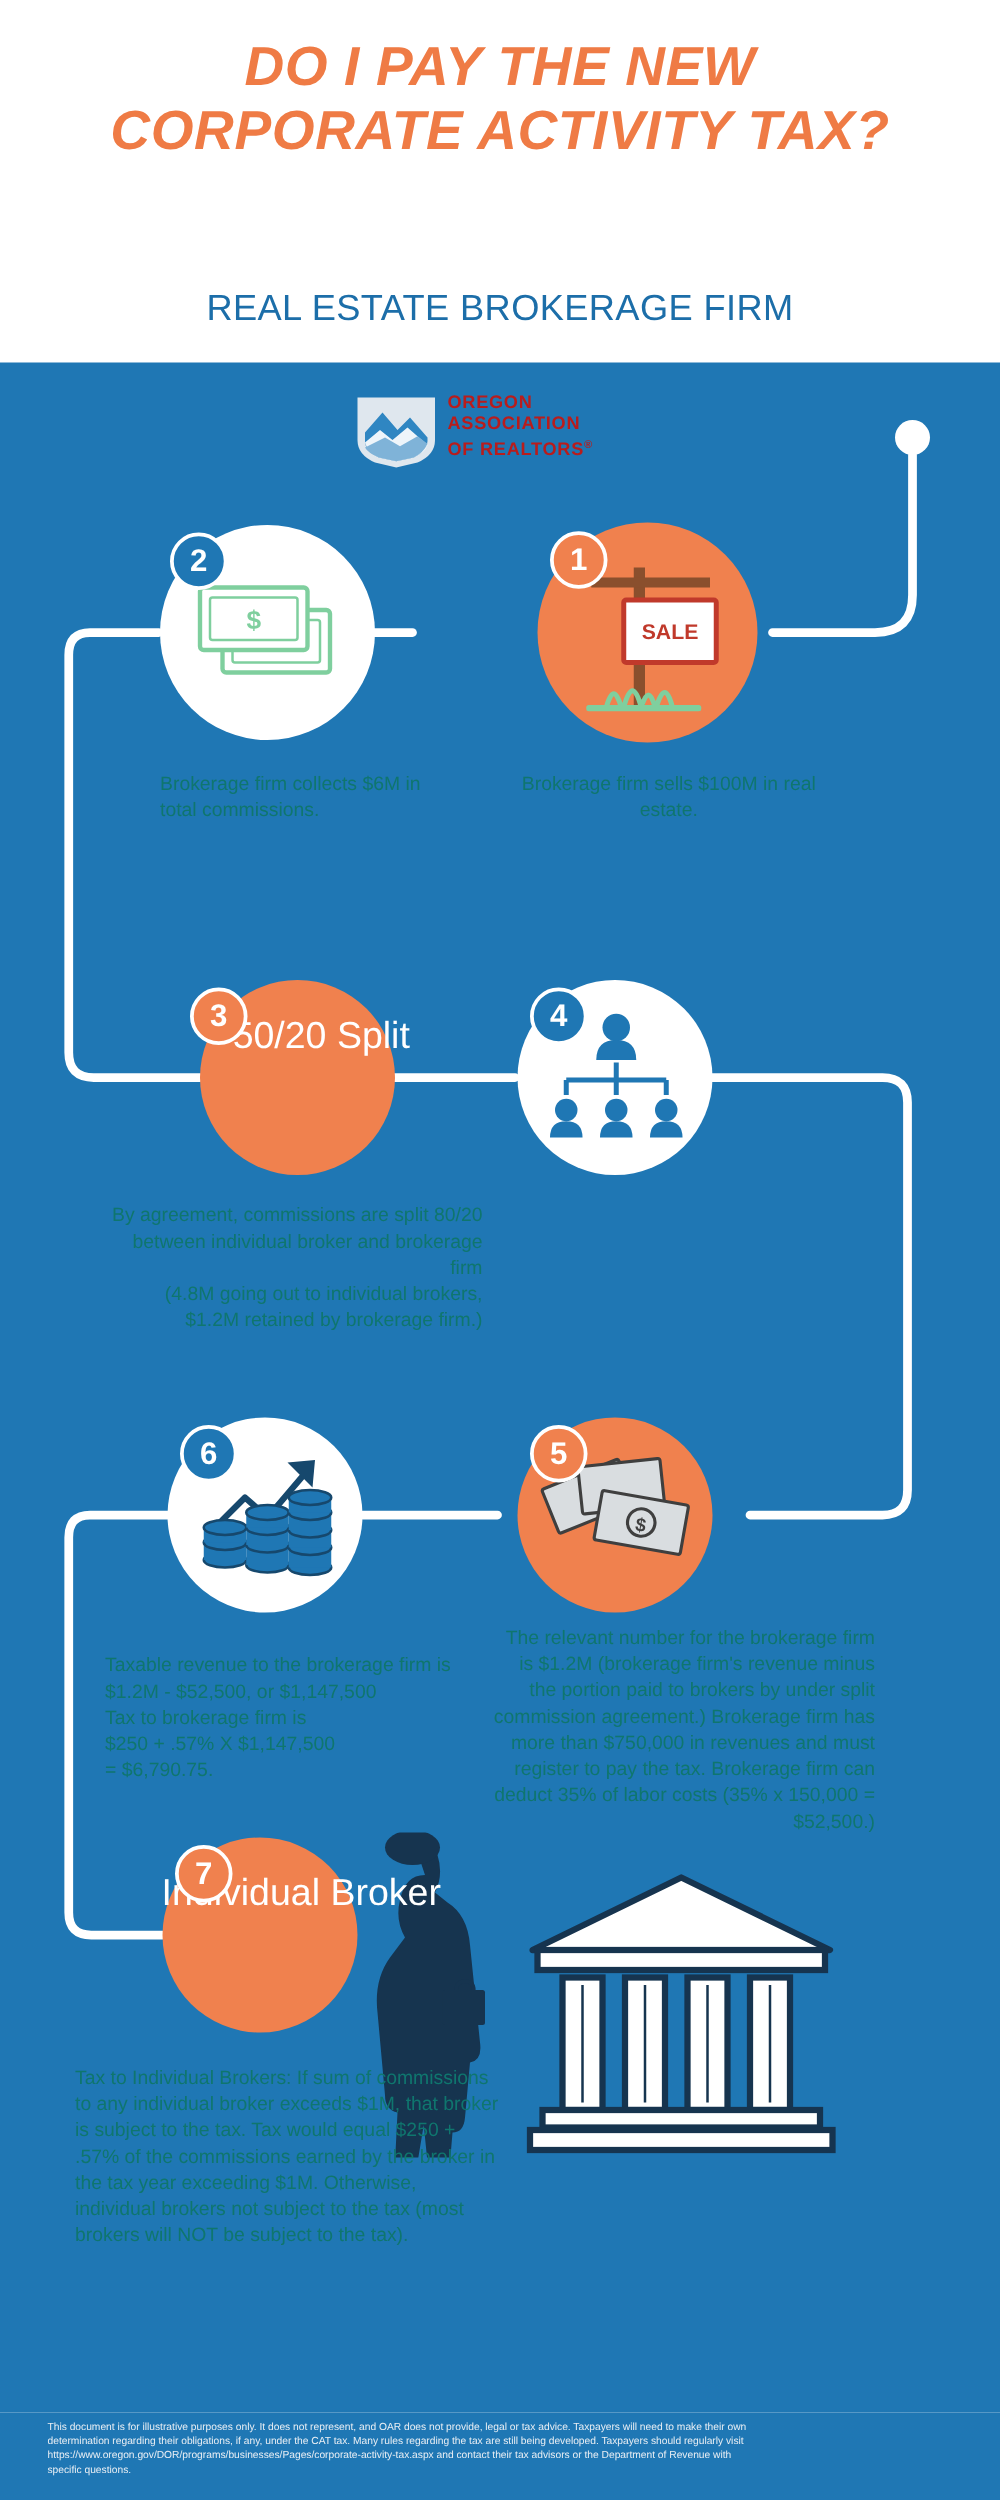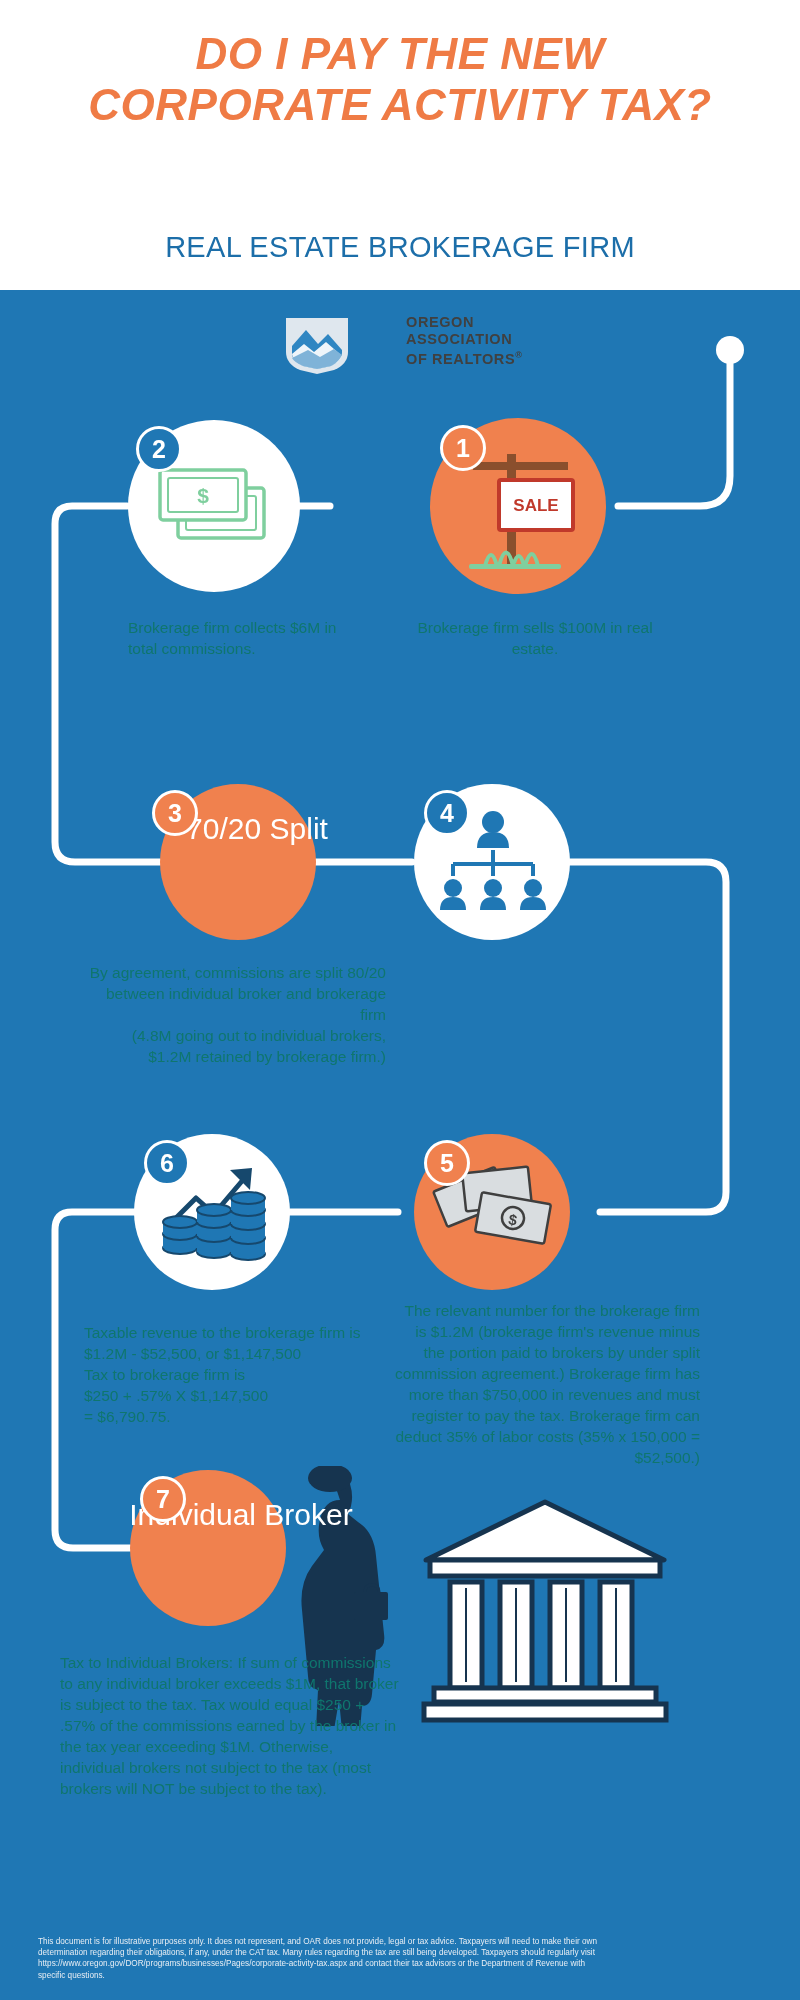--- a/index.html
+++ b/index.html
@@ -38,23 +38,22 @@
     background: #1f77b4;
   }
 
   
   .connectors { position: absolute; left: 0; top: 0; width: 800px; height: 2000px; pointer-events: none; }
 
   
   .logo { position: absolute; left: 282px; top: 312px; width: 250px; height: 70px; }
   .logo-text {
     position: absolute; left: 76px; top: 2px;
-    color: #404040; font-size: 14.5px; line-height: 16.5px; font-weight: bold;
+    color: #b91c1c; font-size: 14.5px; line-height: 16.5px; font-weight: bold;
     letter-spacing: .6px;
-    margin-left: 48px;
   }
   .logo-text .reg { font-size: 9px; vertical-align: super; }
 
   
   .node { position: absolute; border-radius: 50%; }
   .node.white { background: #ffffff; }
   .node.orange { background: #f0814e; }
 
   .badge {
     position: absolute; width: 46px; height: 46px; border-radius: 50%;
@@ -162,21 +161,21 @@
     <rect x="8" y="8" width="86" height="50" rx="3" fill="#ffffff" stroke="#7fcf9e" stroke-width="3.5"></rect>
     <rect x="16" y="16" width="70" height="34" rx="2" fill="none" stroke="#7fcf9e" stroke-width="2"></rect>
     <text x="51" y="41" font-family="Liberation Sans, sans-serif" font-size="21" font-weight="bold" fill="#7fcf9e" text-anchor="middle">$</text>
   </svg>
   <div class="badge blue" style="left:136px; top:426px;">
     <span>2</span>
   </div>
   <div class="cap left" style="left:128px; top:617px; width:240px;">Brokerage firm collects $6M in total commissions.</div>
 
   <div class="node orange" style="left:160px; top:784px; width:156px; height:156px;"></div>
-  <div class="node-label" style="left:162px; top:810px; width:190px;">70/20 Split</div>
+  <div class="node-label" style="left:162px; top:810px; width:190px;">50/20 Split</div>
   <div class="badge orange" style="left:152px; top:790px;">
     <span>3</span>
   </div>
   <div class="cap left" style="left:86px; top:962px; width:300px; white-space:pre-line;text-align:right;">By agreement, commissions are split 80/20 between individual broker and brokerage firm
  (4.8M going out to individual brokers, $1.2M retained by brokerage firm.)</div>
 
   <div class="node white" style="left:414px; top:784px; width:156px; height:156px;"></div>
   <svg class="ill" style="left:435px; top:806px; width:116px; height:112px;" viewBox="0 0 116 112">
 
     <circle cx="58" cy="16" r="11" fill="#1f77b4"></circle>

